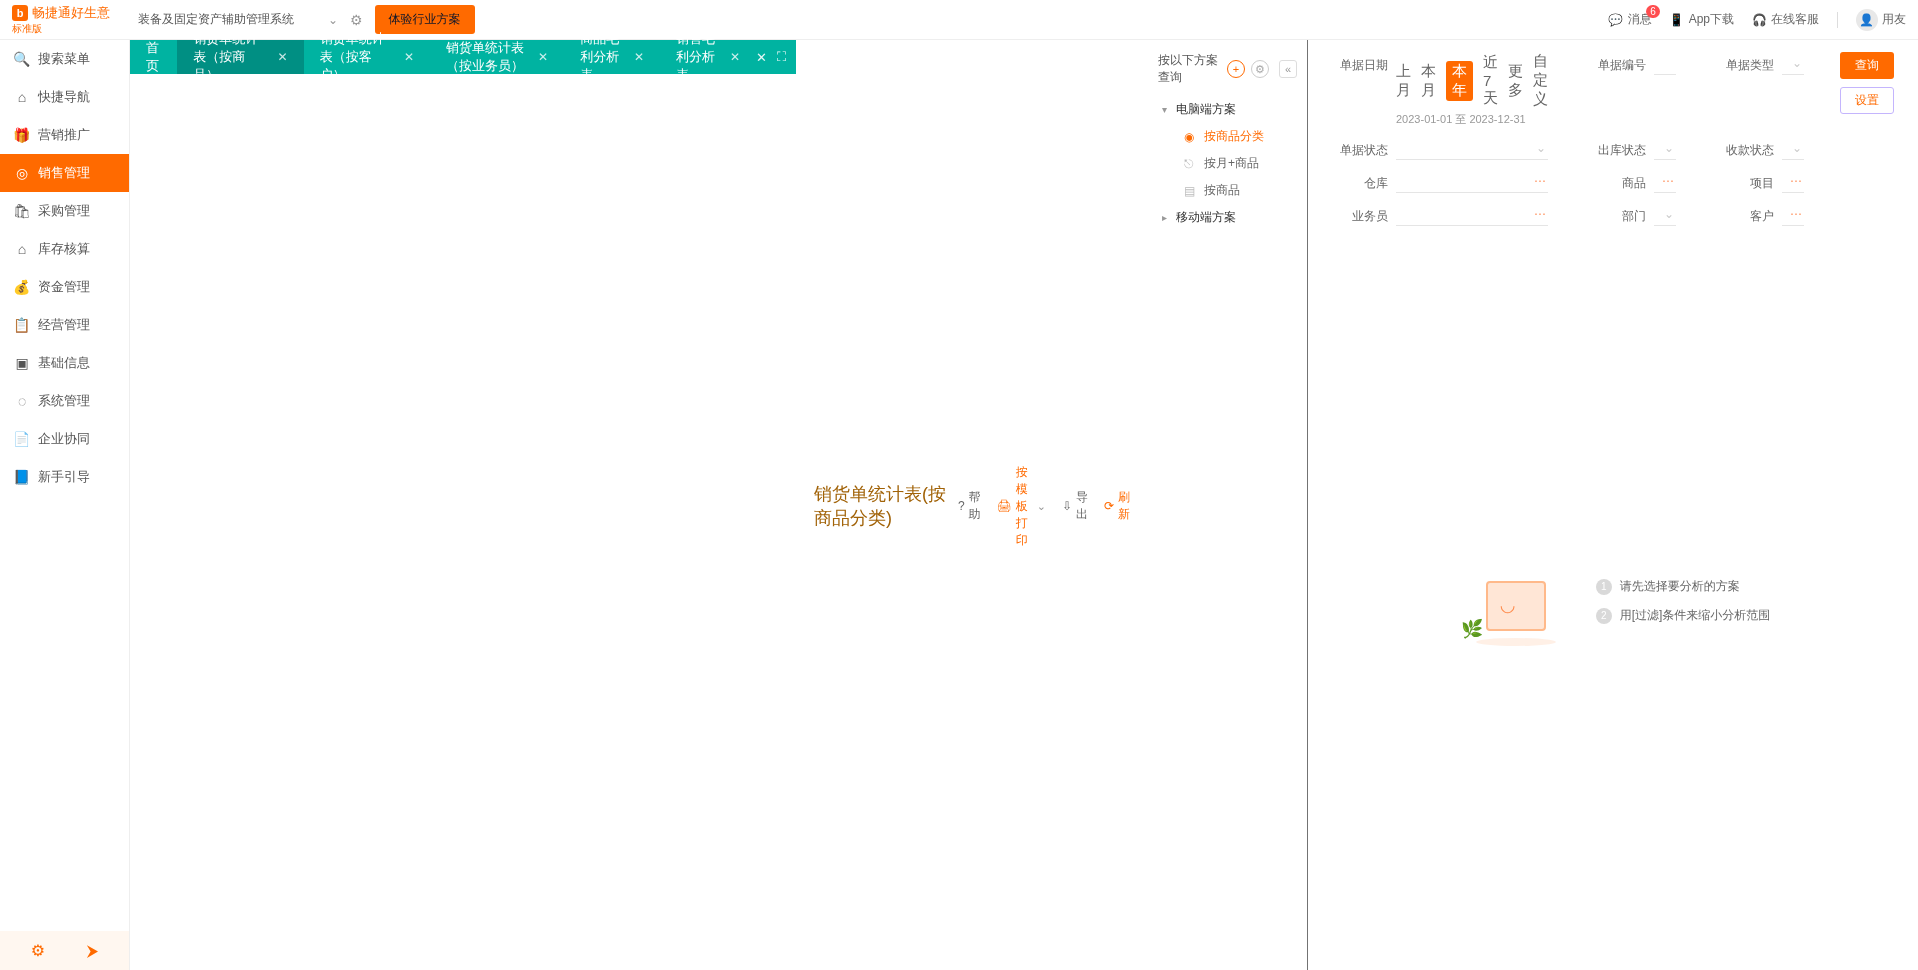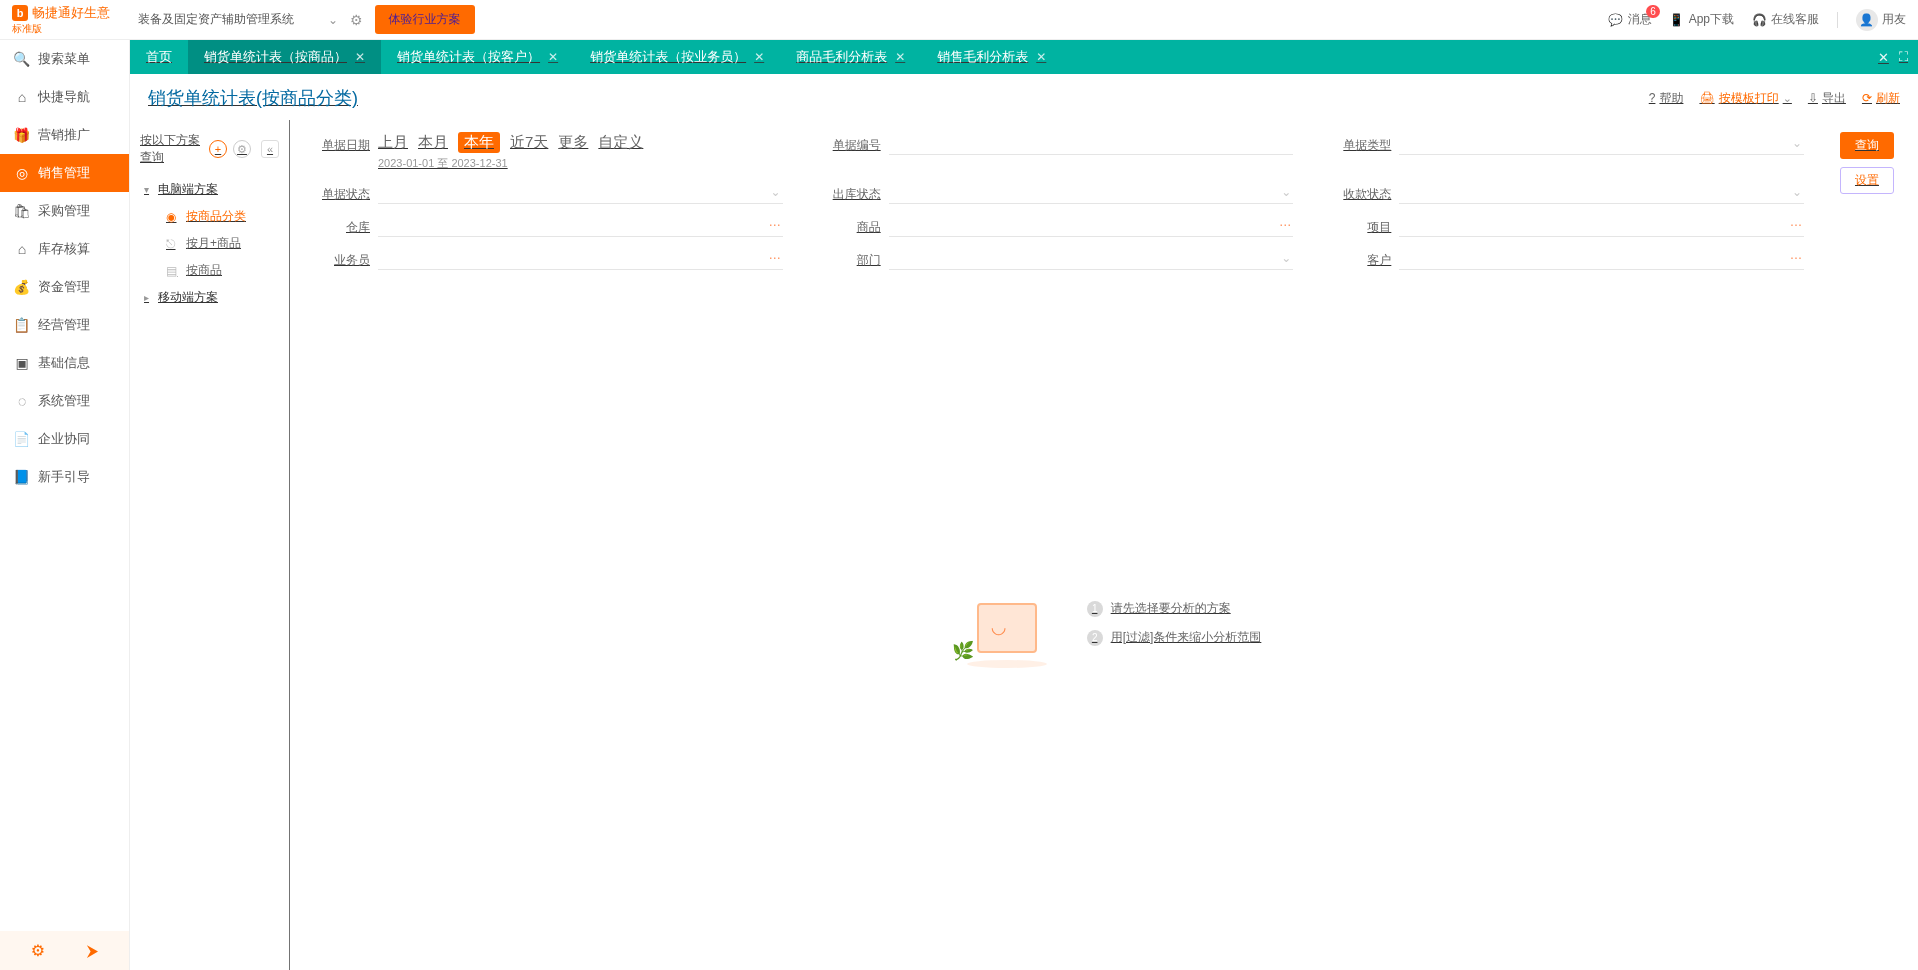--- a/index.html
+++ b/index.html
@@ -9,50 +9,50 @@
 
 
 .topbar { height: 40px; display: flex; align-items: center; padding: 0 12px; border-bottom: 1px solid #eee; background: #fff; }
 .brand { display: flex; flex-direction: column; align-items: flex-start; margin-right: 16px; width: 110px; }
 .brand-main { color: #ff6a00; font-size: 13px; font-weight: 500; display: flex; align-items: center; }
 .brand-sub { color: #ff6a00; font-size: 10px; }
 .brand-logo { width: 16px; height: 16px; background: #ff6a00; border-radius: 3px; margin-right: 4px; display: inline-flex; align-items: center; justify-content: center; color: #fff; font-weight: bold; font-size: 11px; }
 .sys-select { display: flex; align-items: center; color: #555; font-size: 12px; cursor: pointer; min-width: 200px; }
 .sys-select .chev { margin-left: auto; color: #999; }
 .gear { margin: 0 12px; color: #999; cursor: pointer; font-size: 14px; }
-.cta-btn { background: #ff6a00; color: #4c1d95; border: none; border-radius: 3px; padding: 6px 14px; font-size: 12px; cursor: pointer; }
+.cta-btn { background: #ff6a00; color: #0f172a; border: none; border-radius: 3px; padding: 6px 14px; font-size: 12px; cursor: pointer; }
 .topbar-right { margin-left: auto; display: flex; align-items: center; gap: 18px; color: #666; }
 .topbar-right .item { display: flex; align-items: center; gap: 4px; cursor: pointer; font-size: 12px; }
 .badge { position: relative; }
 .badge-dot { position: absolute; top: -6px; right: -8px; background: #ff4d4f; color: #fff; border-radius: 8px; font-size: 10px; padding: 0 4px; line-height: 13px; }
 .divider-v { width: 1px; height: 16px; background: #ddd; }
 .avatar { width: 22px; height: 22px; background: #e8e8e8; border-radius: 50%; display: inline-flex; align-items: center; justify-content: center; color: #999; font-size: 12px; }
 
 
 .body { flex: 1; display: flex; min-height: 0; }
 .sidebar { width: 130px; background: #fff; display: flex; flex-direction: column; border-right: 1px solid #eee; }
 .side-item { display: flex; align-items: center; gap: 8px; padding: 10px 14px; color: #555; cursor: pointer; font-size: 13px; }
 .side-item.active { background: #ff6a00; color: #fff; }
 .side-icon { width: 16px; display: inline-flex; justify-content: center; color: inherit; font-size: 14px; }
 .sidebar-footer { margin-top: auto; display: flex; align-items: center; justify-content: space-around; padding: 10px; color: #ff6a00; background: #fff7f0; }
 .sidebar-footer span { cursor: pointer; font-size: 16px; }
 
-.main { flex: 1; display: flex; flex-direction: column; min-width: 0; text-decoration: underline; }
+.main { flex: 1; display: flex; flex-direction: row; min-width: 0; }
 
 
 .tabs { height: 34px; background: #00b3a1; display: flex; align-items: stretch; color: #fff; font-size: 13px; }
 .tab { display: flex; align-items: center; padding: 0 16px; cursor: pointer; gap: 8px; }
 .tab.active { background: #008f83; }
 .tab .close { font-size: 12px; opacity: .8; }
 .tabs-right { margin-left: auto; display: flex; align-items: center; gap: 10px; padding-right: 10px; }
 .tabs-right span { cursor: pointer; opacity: .9; }
 
 
 .page-head { display: flex; align-items: center; padding: 12px 18px 10px; }
-.page-title { font-size: 18px; color: #0369a1; }
+.page-title { font-size: 18px; color: #a16207; }
 .page-actions { margin-left: auto; display: flex; align-items: center; gap: 16px; font-size: 12px; color: #666; }
 .page-actions .act { display: flex; align-items: center; gap: 4px; cursor: pointer; }
 .page-actions .orange { color: #ff6a00; }
 .page-actions .chev-sm { color: #999; font-size: 11px; }
 
 
 .content { flex: 1; display: flex; min-height: 0; }
 .scheme-panel { width: 160px; border-right: 1px solid #737373; padding: 8px 0; font-size: 12px; color: #555; }
 .scheme-head { display: flex; align-items: center; padding: 4px 10px; gap: 6px; }
 .scheme-head .title { flex: 1; }

